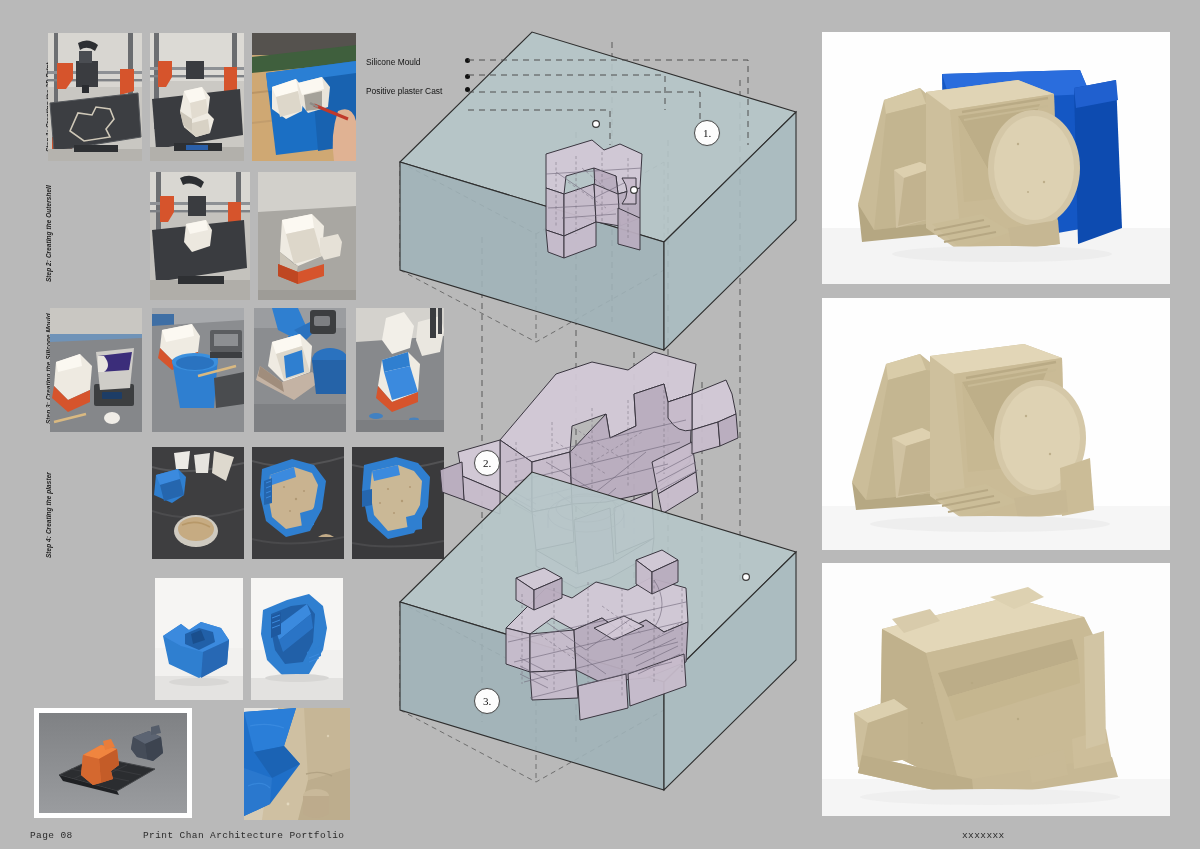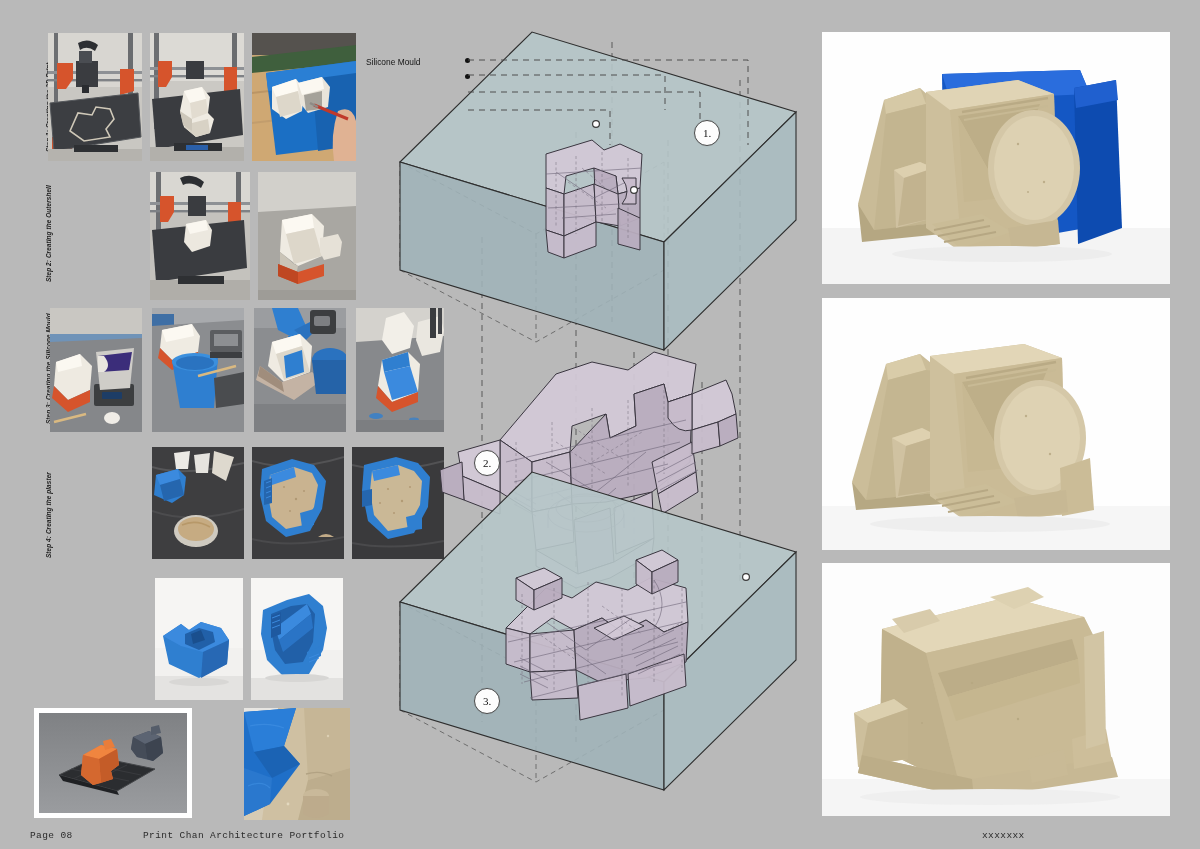--- a/index.html
+++ b/index.html
@@ -712,20 +712,24 @@
   </svg>
 
   <div class="legend">
     <div class="legrow">
       <span class="lab">Silicone Mould</span>
       <span class="legdot" style="left:99px;top:1px;"></span>
     </div>
     <div class="legrow" style="height:10px;">
       <span class="legdot" style="left:99px;top:-2px;"></span>
     </div>
+    <div class="legrow">
+      <span class="lab">Positive plaster Cast</span>
+      <span class="legdot" style="left:99px;top:1px;"></span>
+    </div>
   </div>
 
   <svg style="position:absolute;left:460px;top:50px;width:330px;height:95px;" viewBox="0 0 330 95">
     <g fill="none" stroke="#4e4e4e" stroke-width="1" stroke-dasharray="6 5">
       <path d="M8 10 L288 10 L288 95"></path>
       <path d="M8 25 L205 25 L205 60"></path>
       <path d="M8 42 L240 42 L240 95"></path>
       <path d="M8 60 L150 60 L150 95"></path>
     </g>
   </svg>
@@ -735,15 +739,15 @@
   </div>
   <div class="callout" style="left:474px;top:450px;">
     <span>2.</span>
   </div>
   <div class="callout" style="left:474px;top:688px;">
     <span>3.</span>
   </div>
 
   <div class="foot" style="left:30px;">Page 08</div>
   <div class="foot" style="left:143px;">Print Chan Architecture Portfolio</div>
-  <div class="foot" style="left:982px;">xxxxxxx</div>
+  <div class="foot" style="left:962px;">xxxxxxx</div>
 
 </div>
 
 </body></html>

